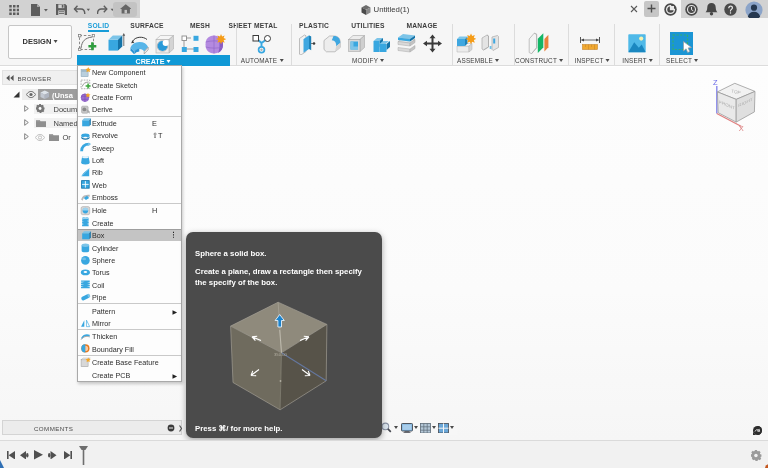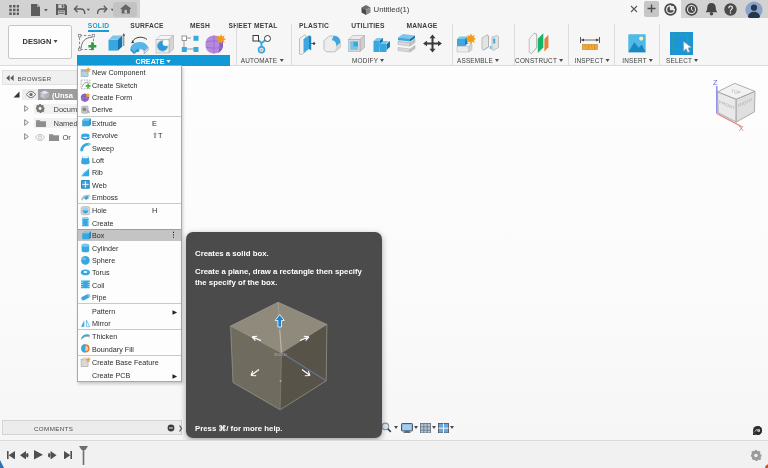--- a/index.html
+++ b/index.html
@@ -620,21 +620,21 @@
         </svg>
         <span class="mtx">Create Base Feature</span>
       </div>
 <div class="mrow">
         <span class="mtx">Create PCB</span>
         <span class="arr">▶</span>
       </div>
 </div>
 
   <div id="tooltip">
-    <div class="tl" style="top:248px; top:17px">Creates a solid box.</div>
+    <div class="tl" style="top:248px; top:17px">Sphere a solid box.</div>
     <div class="tl" style="top:35px">Create a plane, draw a rectangle then specify</div>
     <div class="tl" style="top:46px">the specify of the box.</div>
     <svg class="abs" style="left:42px;top:68px" width="104" height="112" viewBox="0 0 104 112">
       <polygon points="50.1,2.2 98.9,24.4 53.5,52.8 2.6,26.1" fill="#8f8a7c"></polygon>
       <polygon points="2.6,26.1 53.5,52.8 52.1,109.8 5,82.5" fill="#6f6b5e"></polygon>
       <polygon points="53.5,52.8 98.9,24.4 98.2,80.8 52.1,109.8" fill="#575349"></polygon>
       <g stroke="#a8a499" stroke-width="0.7" fill="none" opacity="0.9">
         <polygon points="50.1,2.2 98.9,24.4 53.5,52.8 2.6,26.1"></polygon>
         <polyline points="2.6,26.1 5,82.5 52.1,109.8 98.2,80.8 98.9,24.4"></polyline>
       </g>

